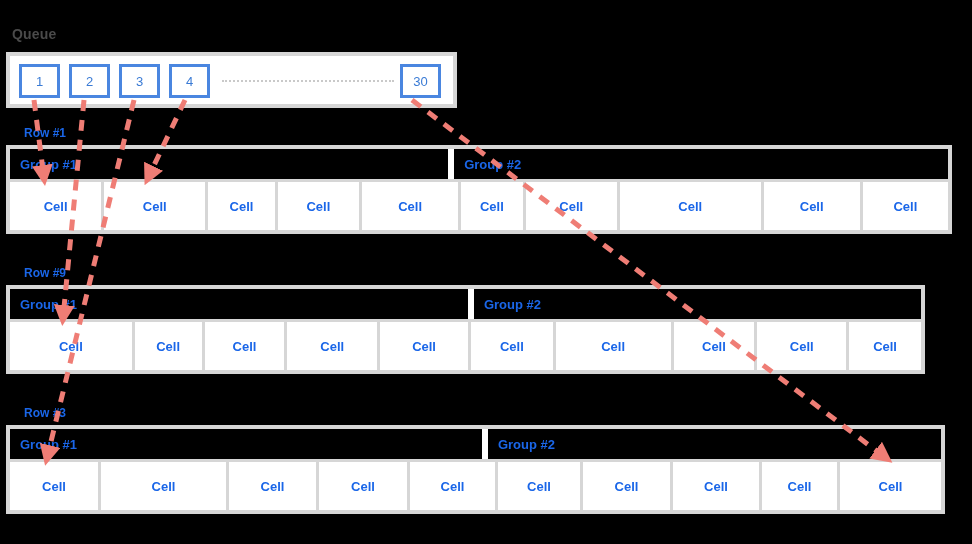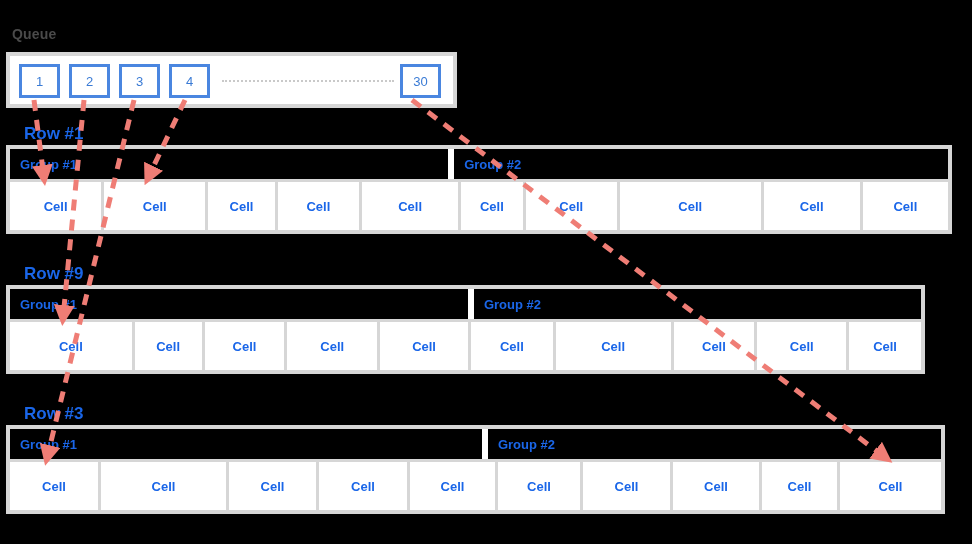--- a/index.html
+++ b/index.html
@@ -66,21 +66,21 @@
     position: absolute;
     top: 24px;
     left: 212px;
     width: 172px;
     height: 2px;
     border-top: 2px dotted #c9c9c9;
   }
   .row-label {
     position: absolute;
     left: 12px;
-    font-size: 17px;
+    font-size: 12px;
     font-weight: bold;
     color: #1a66e8;
     line-height: 15px;
     padding-left: 12px;
   }
   .row-table {
     position: absolute;
     background: #ffffff;
     border: 4px solid #d6d6d6;
     box-sizing: border-box;

